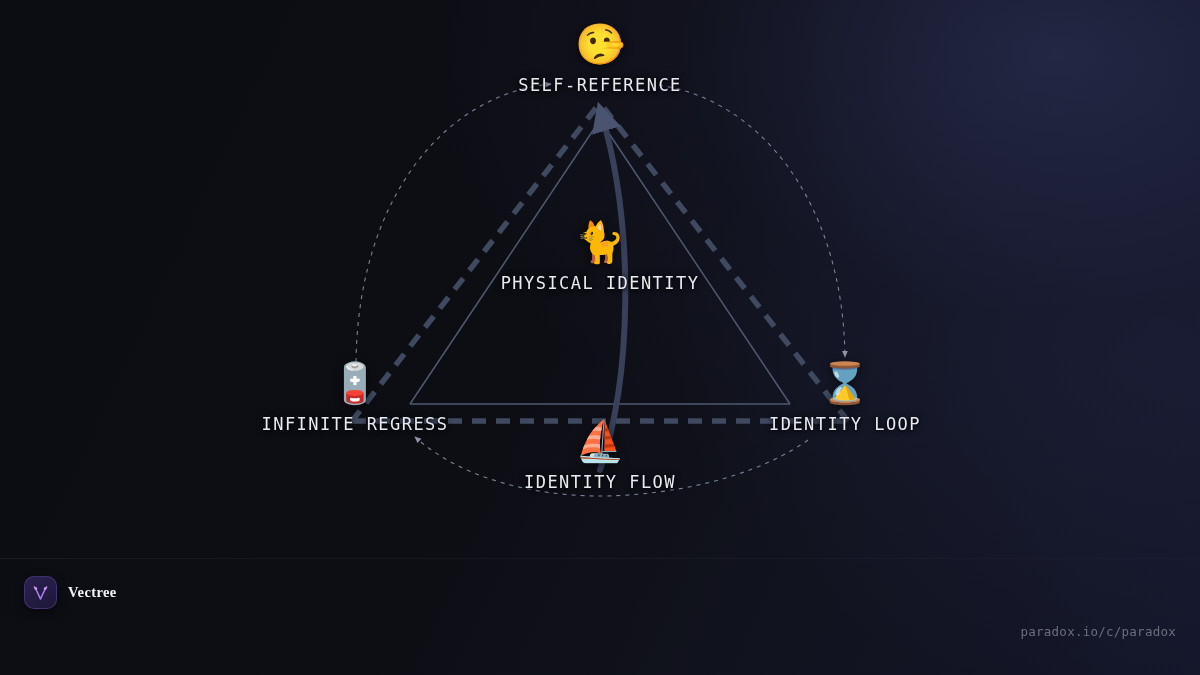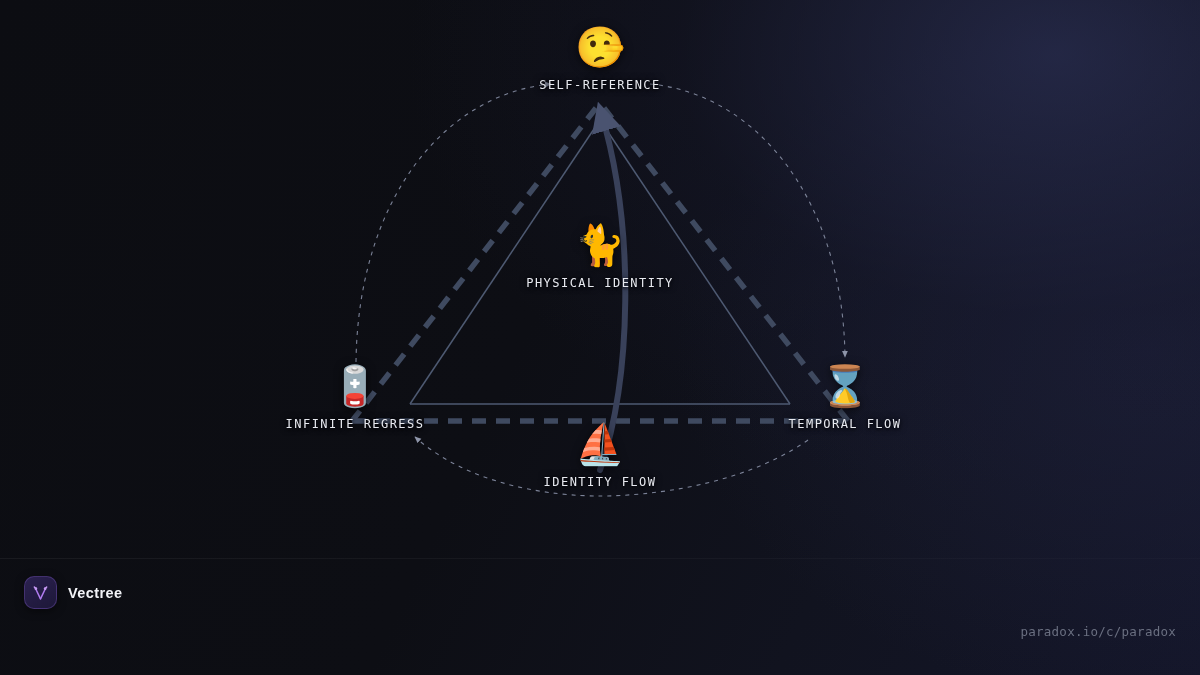--- a/index.html
+++ b/index.html
@@ -31,21 +31,21 @@
   }
   .node-emoji {
     font-family:"DejaVu Sans", sans-serif;
     font-size:40px; line-height:44px;
     text-align:center;
     filter:drop-shadow(0 2px 5px rgba(0,0,0,0.65));
   }
   .node-label {
     margin-top:9px;
     font-family:"DejaVu Sans Mono", monospace;
-    font-size:12px;
+    font-size:17px;
     letter-spacing:1.45px;
     color:#e8eaf0;
     white-space:nowrap;
     text-shadow:0 1px 3px rgba(5,6,10,0.95), 0 0 7px rgba(5,6,10,0.9);
   }
 
   
   #footer-divider {
     position:absolute; left:0; right:0; top:558px; height:1px;
     background:linear-gradient(90deg, rgba(255,255,255,0.055) 0%, rgba(255,255,255,0.035) 55%, rgba(255,255,255,0.015) 100%);
@@ -55,21 +55,21 @@
     display:flex; align-items:center; gap:11px;
   }
   #brand-mark {
     width:33px; height:33px; border-radius:10px;
     background:linear-gradient(150deg,#2b2150 0%,#241c44 50%,#1d1838 100%);
     border:1px solid rgba(146,102,226,0.30);
     display:flex; align-items:center; justify-content:center;
     box-shadow:0 2px 8px rgba(0,0,0,0.5);
   }
   #brand-name {
-    font-family:Liberation Sans, sans-serif;
+    font-family:Liberation Serif, serif;
     font-size:14.5px; font-weight:bold;
     color:#f2f3f7; letter-spacing:0.4px;text-align:right;
   }
   #page-title {
     position:absolute; left:23px; top:608px;
     font-family:"DejaVu Sans Mono", monospace;
     font-size:40px; font-weight:bold;
     color:#ffffff; letter-spacing:-0.5px;
     line-height:48px;
   }
@@ -126,21 +126,21 @@
     <div class="node-label">PHYSICAL IDENTITY</div>
   </div>
 
   <div class="node" style="left:355px; top:397px;">
     <div class="node-emoji">🪫</div>
     <div class="node-label">INFINITE REGRESS</div>
   </div>
 
   <div class="node" style="left:845px; top:397px;">
     <div class="node-emoji">⌛</div>
-    <div class="node-label">TEMPORAL FLOW</div>
+    <div class="node-label">IDENTITY LOOP</div>
   </div>
 
   <div class="node" style="left:600px; top:455px;">
     <div class="node-emoji">⛵</div>
     <div class="node-label">IDENTITY FLOW</div>
   </div>
 
   <div id="footer-divider"></div>
 
   <div id="brand">

